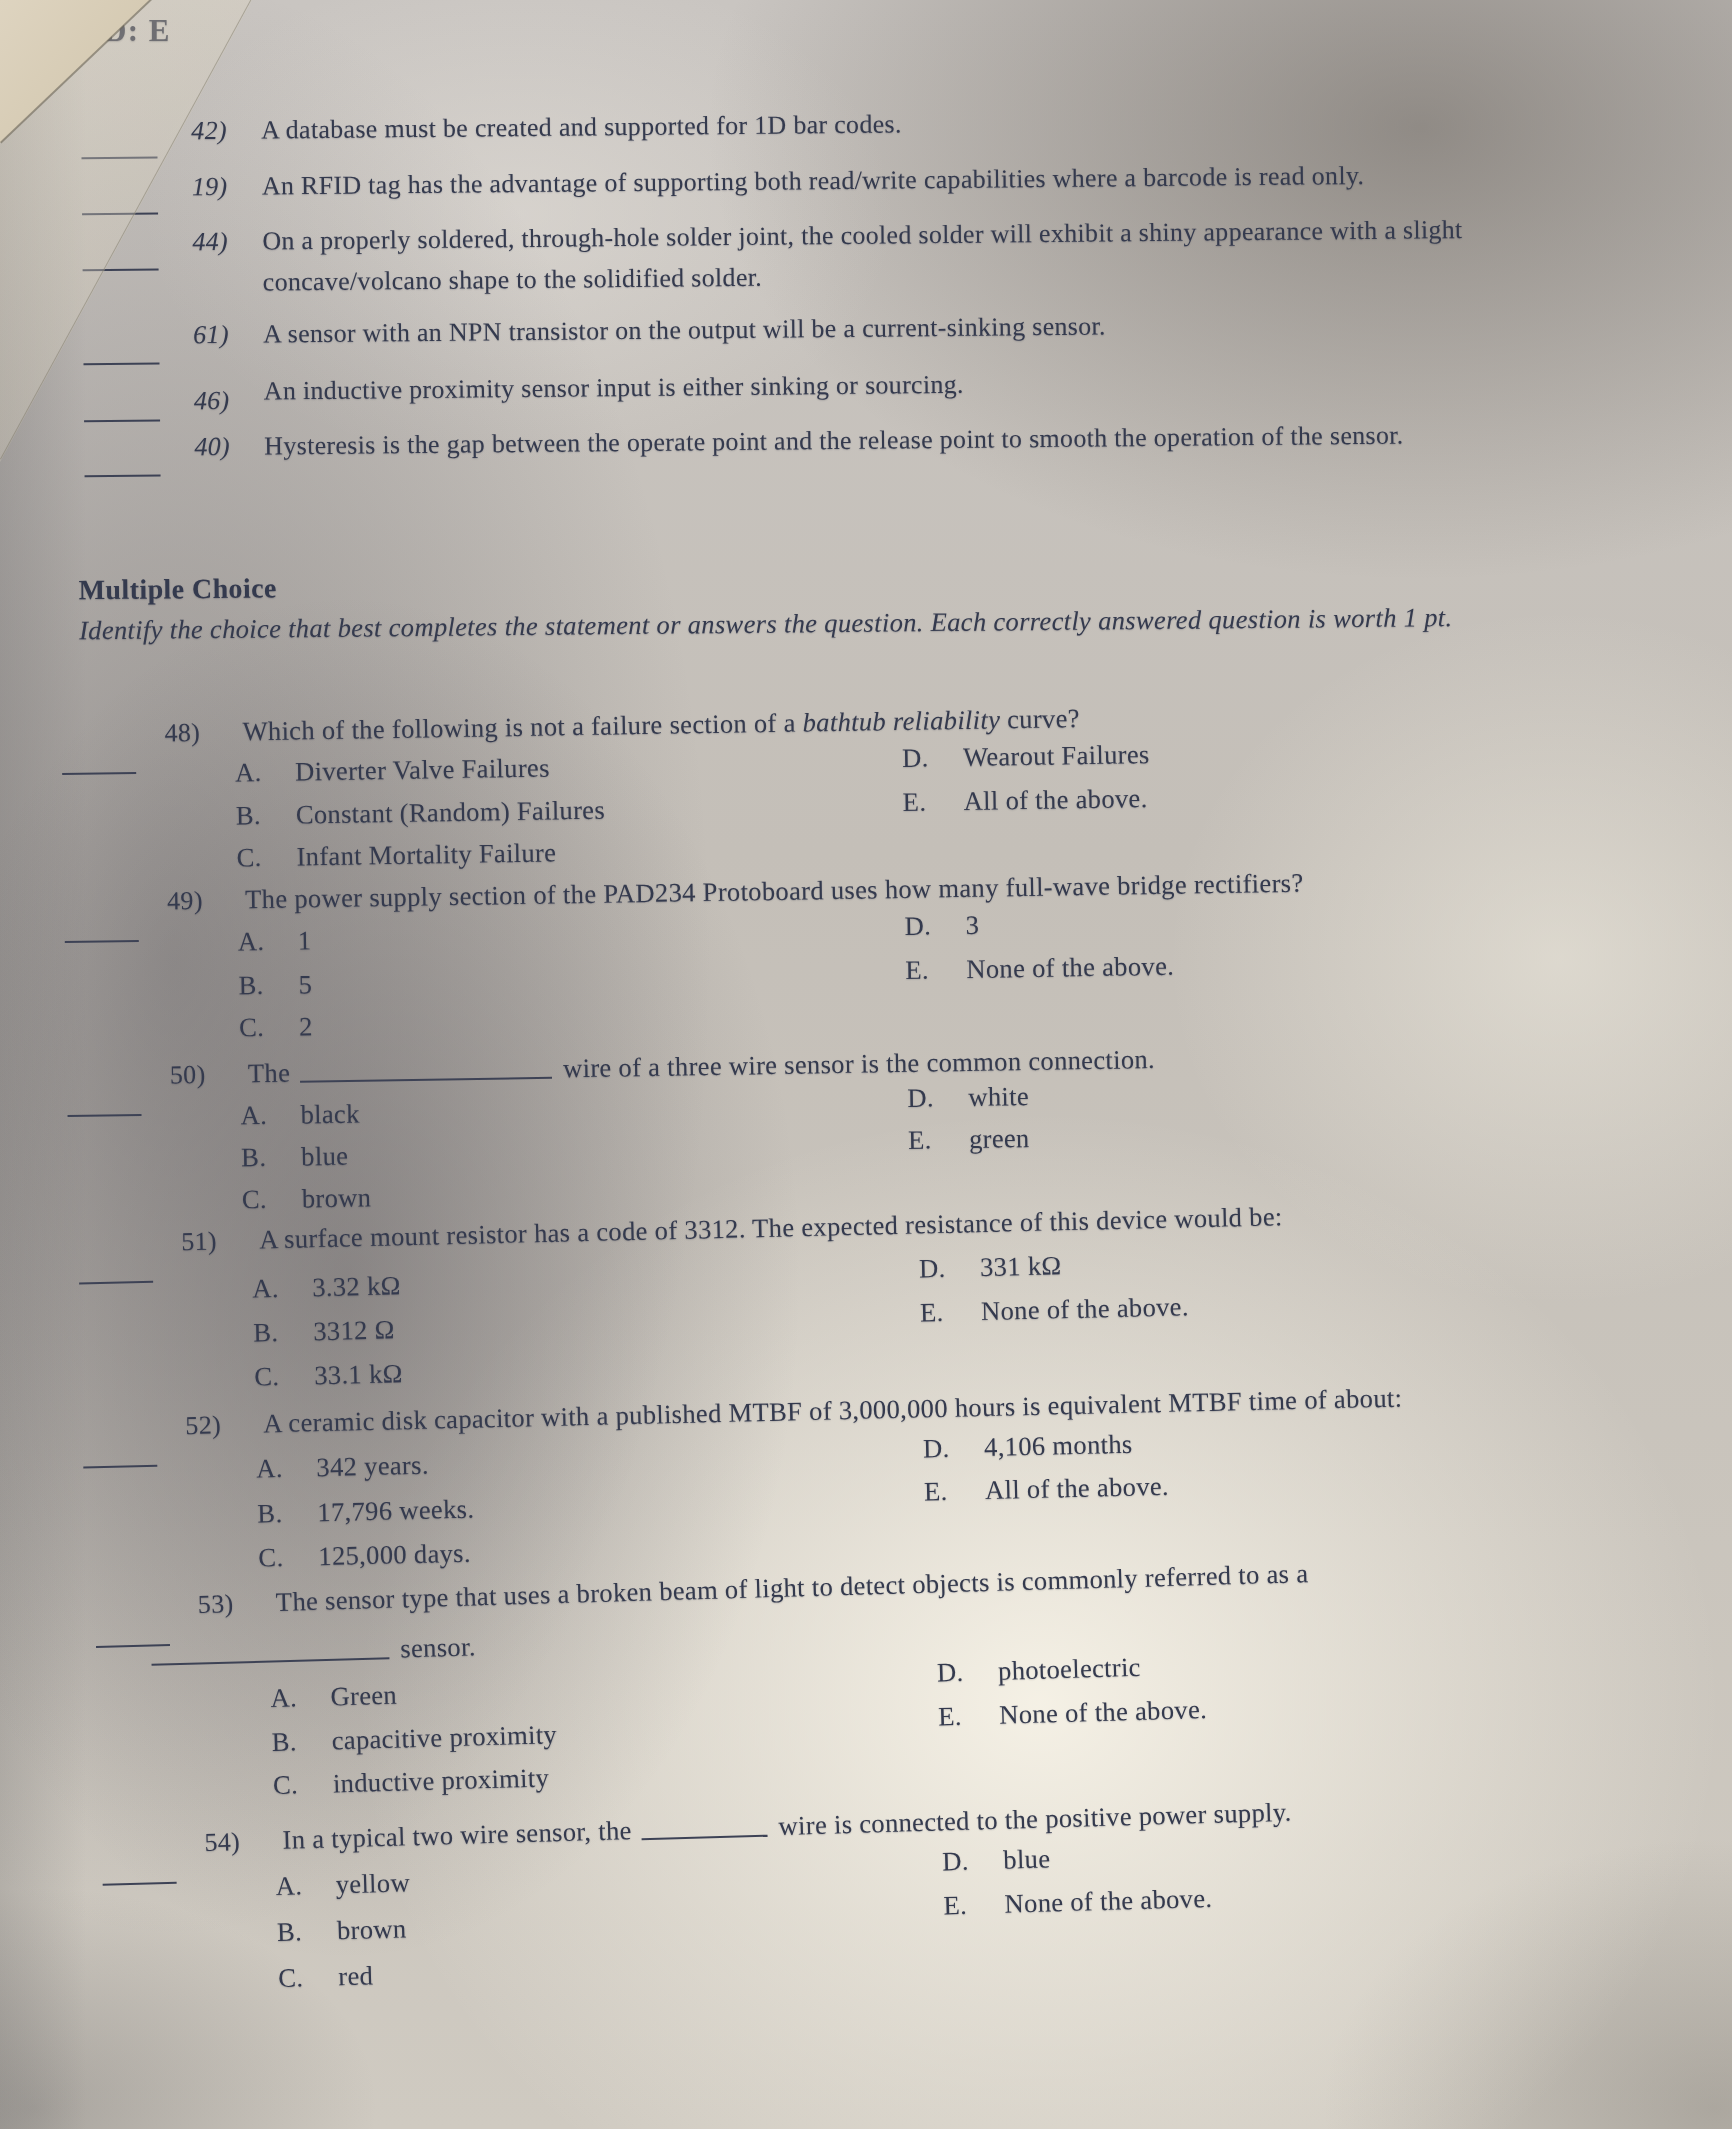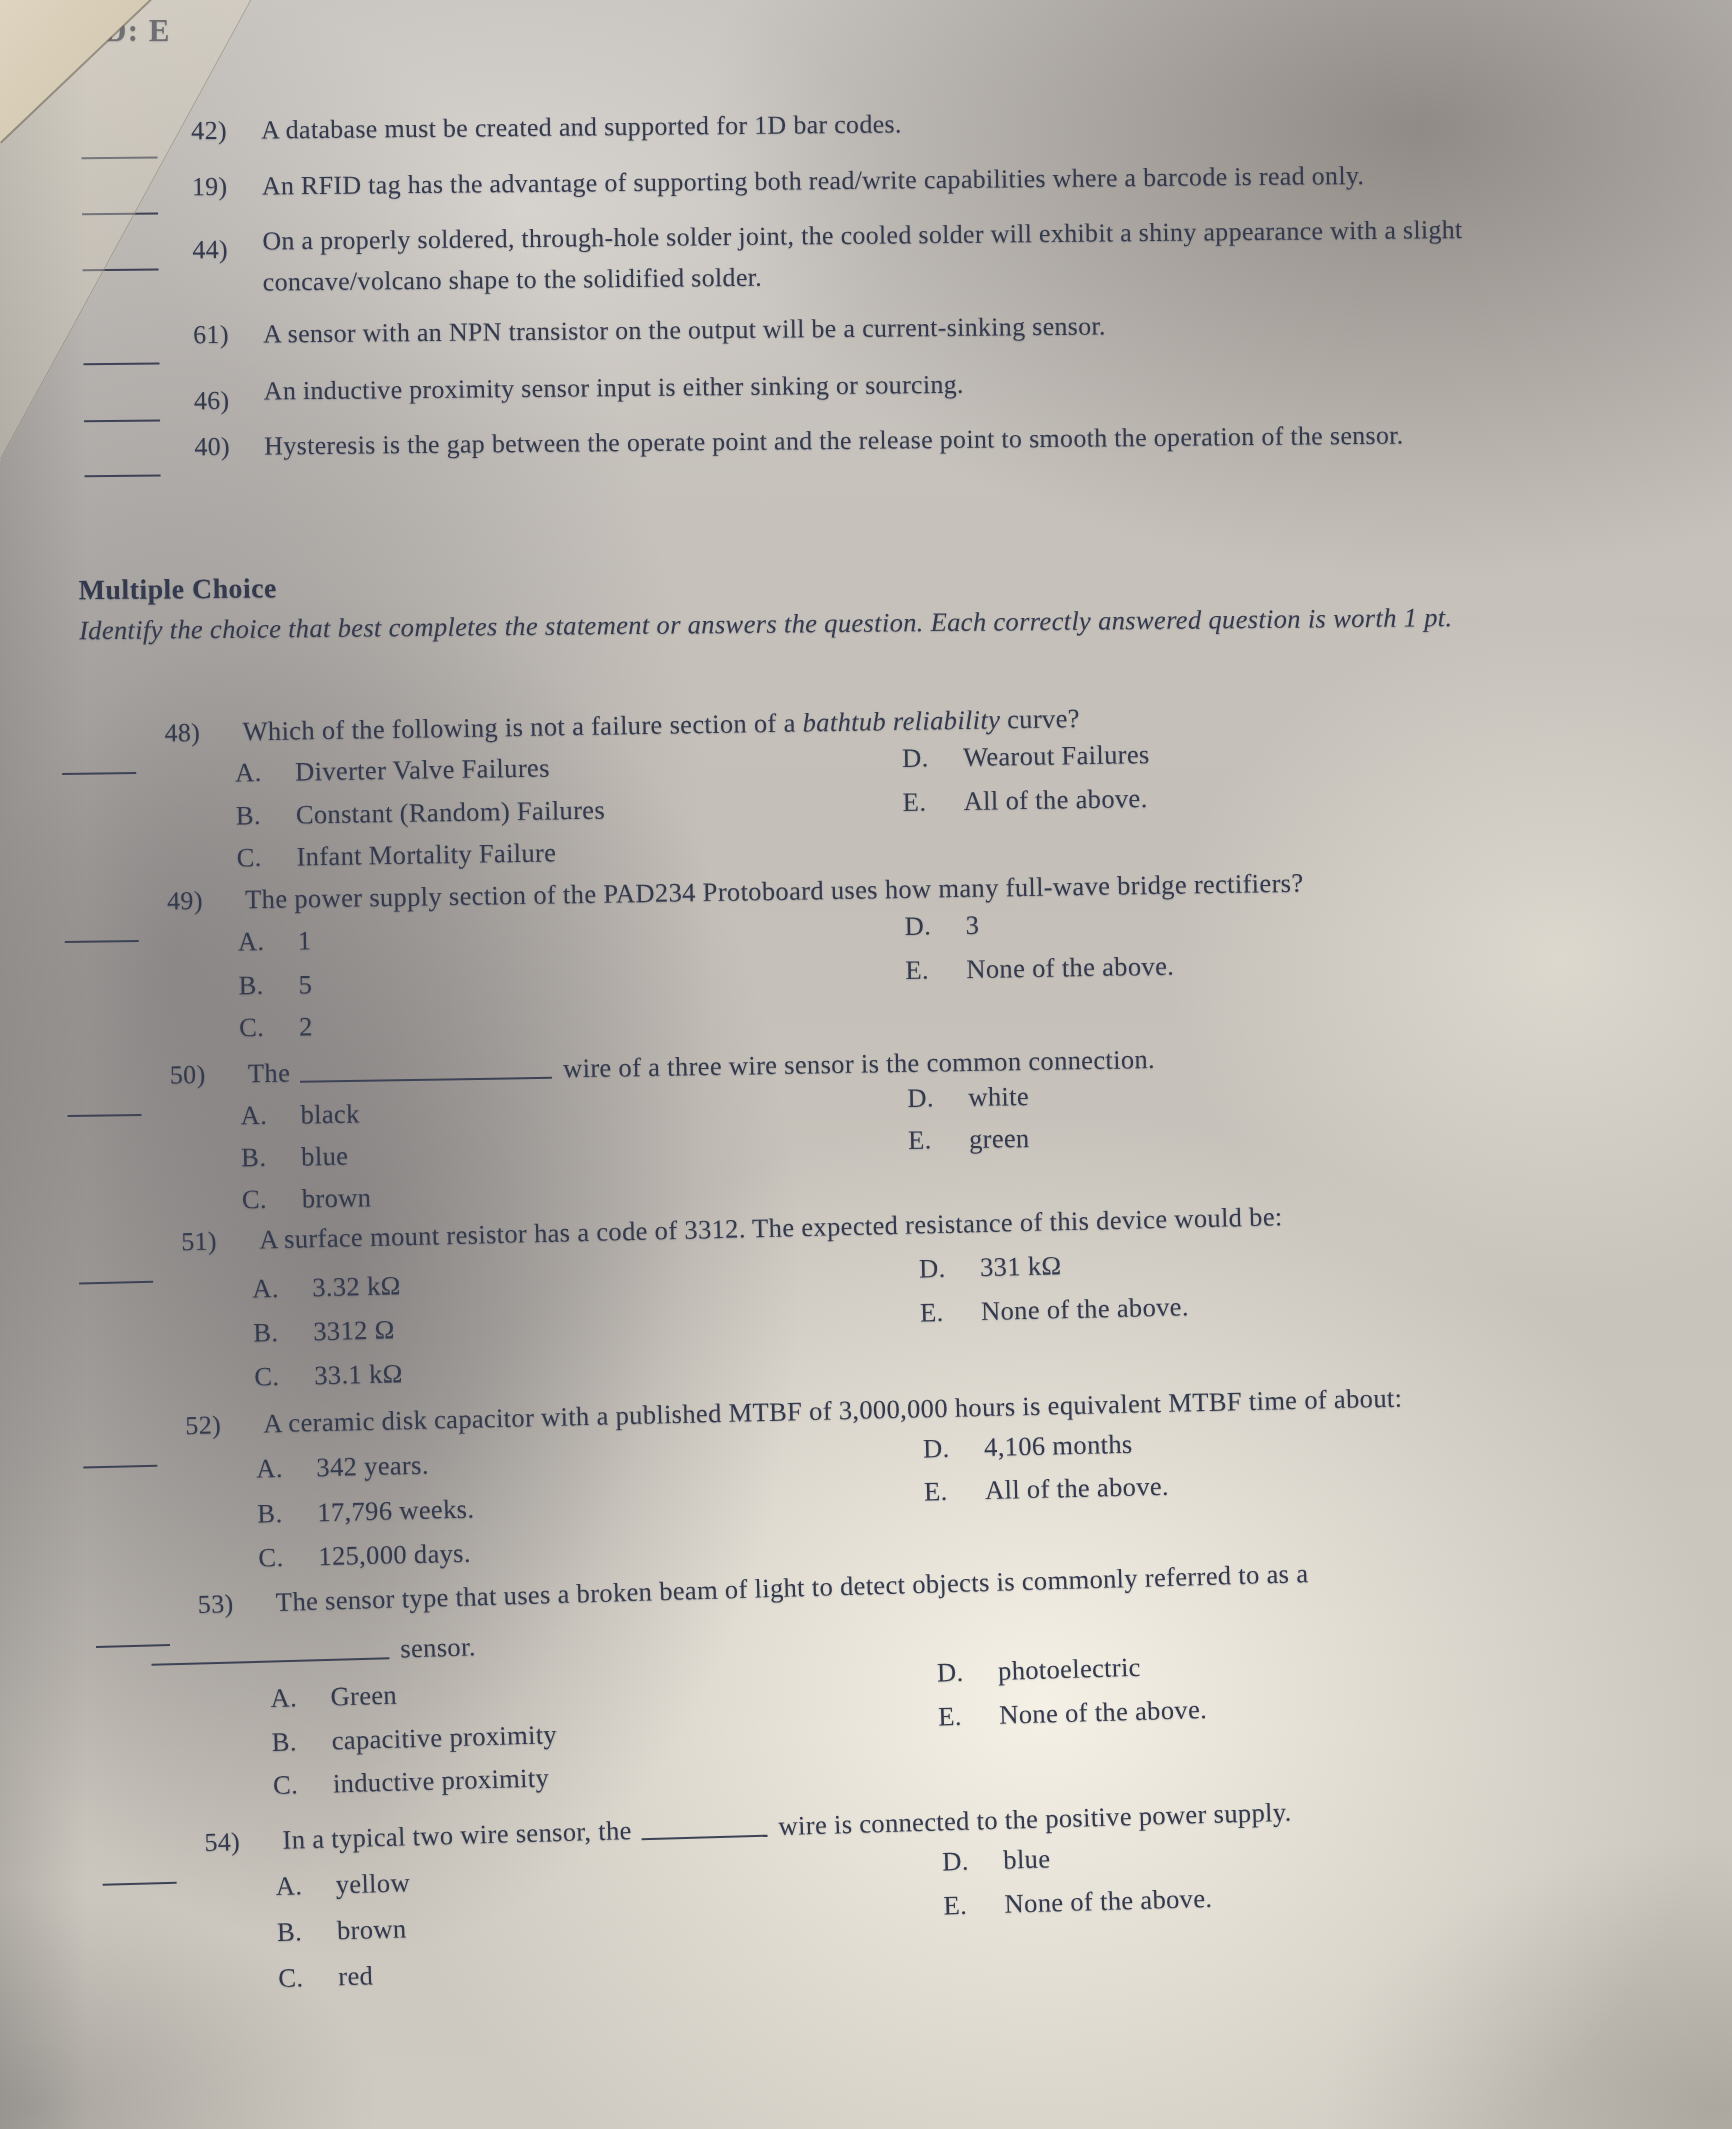--- a/index.html
+++ b/index.html
@@ -22,21 +22,21 @@
   .sec{position:absolute;left:0;top:0;width:1732px;height:2129px;z-index:2;}
   .rot-a{transform:rotate(-0.55deg);transform-origin:0 0;}
   .rot-b{transform:rotate(-0.9deg);transform-origin:0 0;}
   .rot-c{transform:rotate(-1.3deg);transform-origin:0 0;}
   .rot-d{transform:rotate(-1.6deg);transform-origin:0 0;}
   .txt{
     position:absolute;color:#343a4e;font-size:26px;line-height:41px;
     text-shadow:0 0.7px 1.4px rgba(40,44,60,0.28);letter-spacing:0.3px;white-space:normal;
   }
   .num{width:77px;}
-  .tf-num{left:190px;}
+  .tf-num{left:190px;font-style:italic;}
   .tf-text{left:260px;width:1365px;}
   .blank{
     position:absolute;height:24px;border-bottom:2.1px solid #3d4255;width:76px;
   }
   .tf-blank{left:80px;}
   .mc-blank{left:50px;width:74px;}
   .mc-num{left:153px;}
   .q-text{left:231px;width:1393px;font-size:26.6px;}
   .opt-letter-l{left:223px;width:49px;font-size:26.6px;}
   .opt-text-l{left:283px;width:595px;font-size:26.6px;}
@@ -89,21 +89,21 @@
 
   <div class="blank tf-blank" style="top:134px"></div>
   <div class="txt num tf-num" style="top:112px">42)</div>
   <div class="txt tf-text" style="top:112px">A database must be created and supported for 1D bar codes.</div>
 
   <div class="blank tf-blank" style="top:190px"></div>
   <div class="txt num tf-num" style="top:168px">19)</div>
   <div class="txt tf-text" style="top:168px">An RFID tag has the advantage of supporting both read/write capabilities where a barcode is read only.</div>
 
   <div class="blank tf-blank" style="top:246px"></div>
-  <div class="txt num tf-num" style="top:231px">44)</div>
+  <div class="txt num tf-num" style="top:223px">44)</div>
   <div class="txt tf-text" style="top:223px">On a properly soldered, through-hole solder joint, the cooled solder will exhibit a shiny appearance with a slight concave/volcano shape to the solidified solder.</div>
 
   <div class="blank tf-blank" style="top:340px"></div>
   <div class="txt num tf-num" style="top:316px">61)</div>
   <div class="txt tf-text" style="top:316px">A sensor with an NPN transistor on the output will be a current-sinking sensor.</div>
 
   <div class="blank tf-blank" style="top:397px"></div>
   <div class="txt num tf-num" style="top:382px">46)</div>
   <div class="txt tf-text" style="top:373px">An inductive proximity sensor input is either sinking or sourcing.</div>
 

